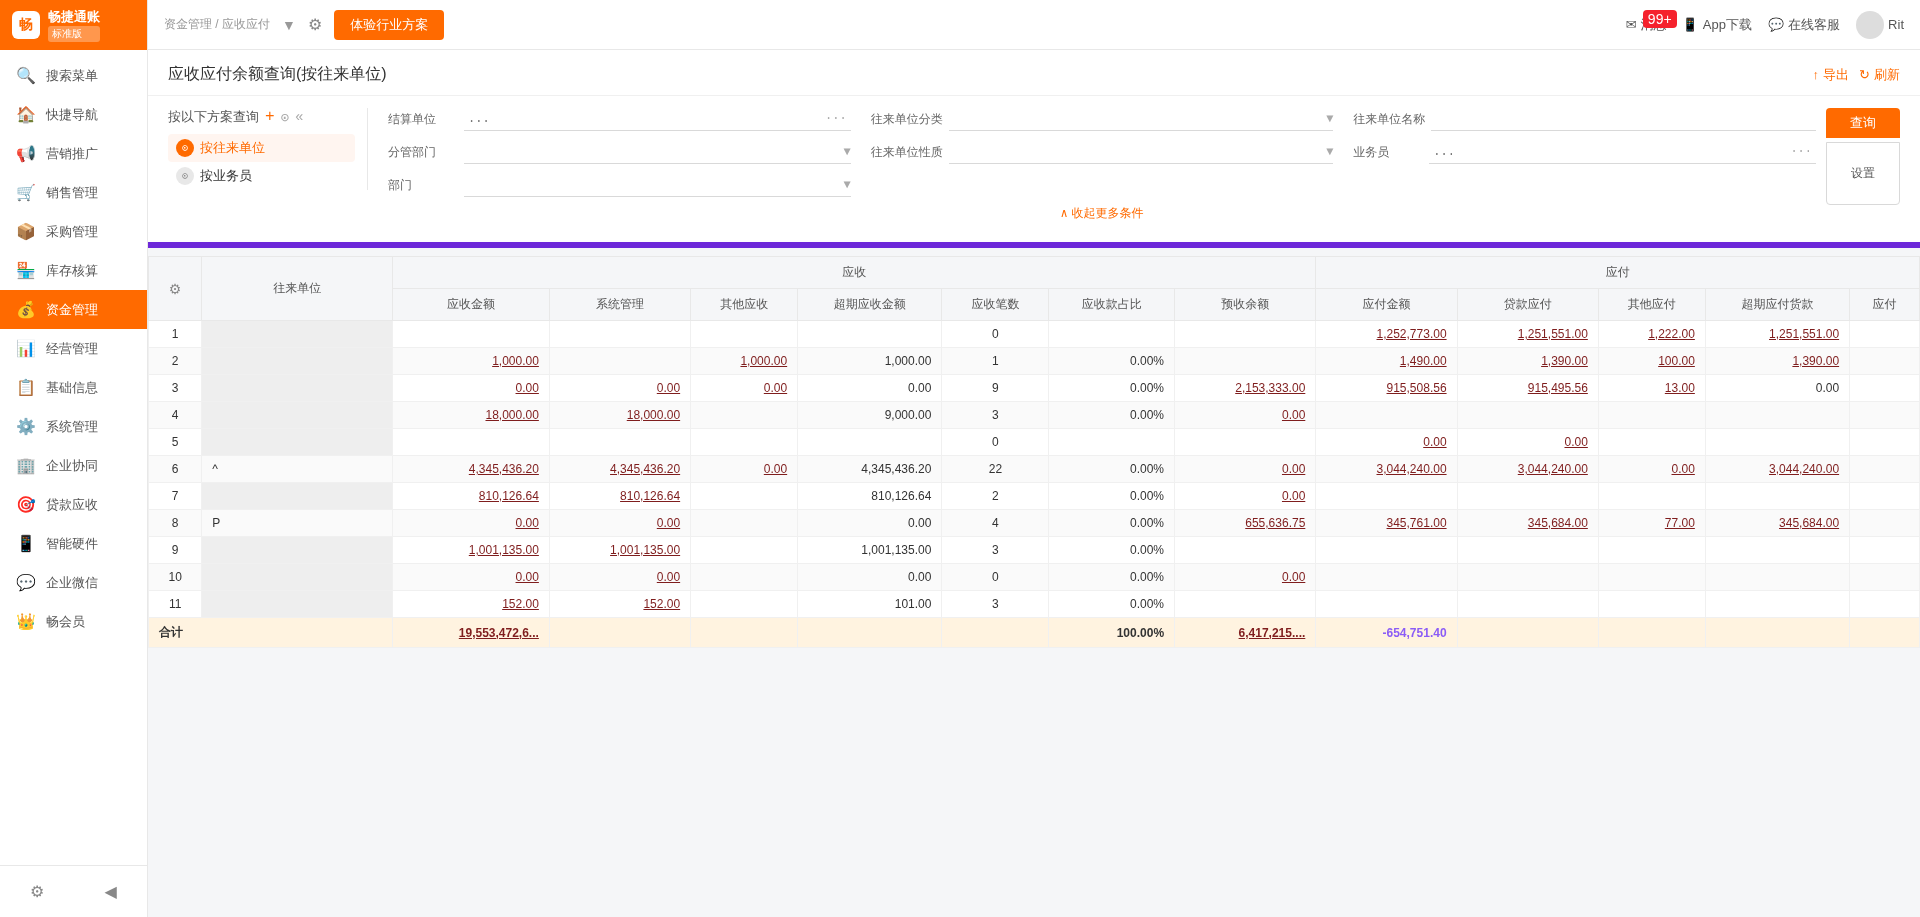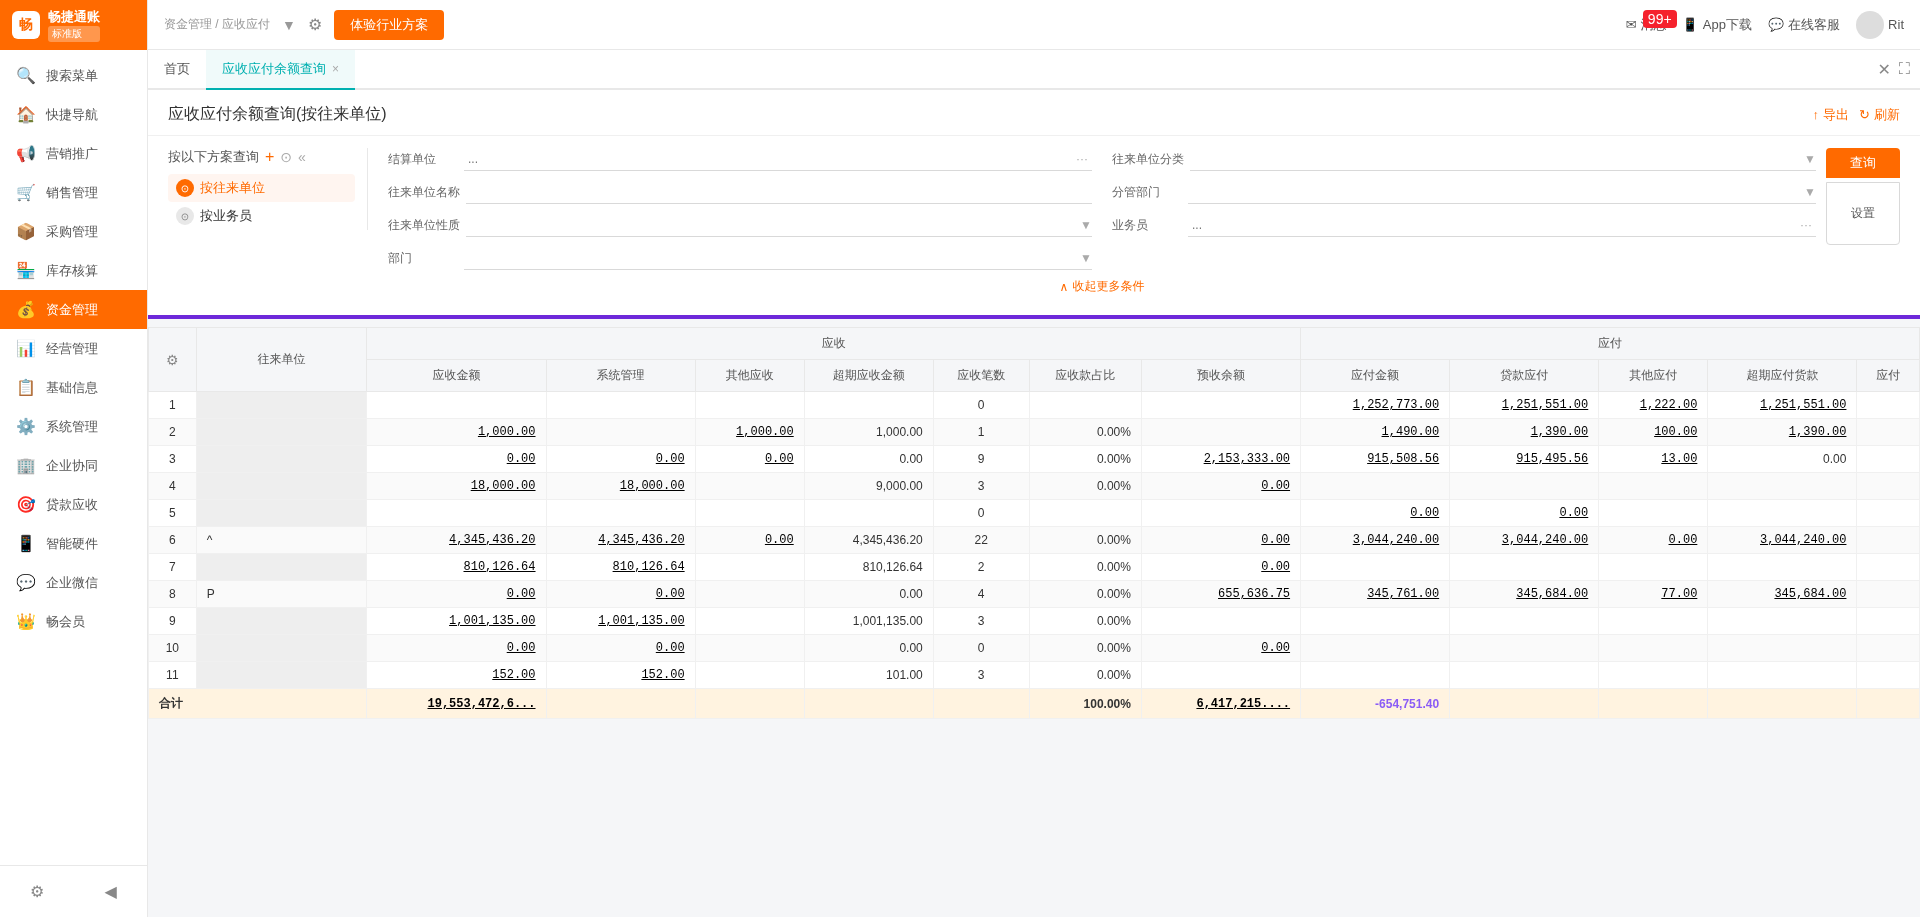--- a/index.html
+++ b/index.html
@@ -77,36 +77,37 @@
       background: #fff; padding: 14px 20px 10px; display: flex; align-items: center; justify-content: space-between;
       border-bottom: 1px solid #f0f0f0;
     }
     .page-title { font-size: 16px; font-weight: normal; color: #333; }
     .page-header-actions { display: flex; gap: 10px; }
     .header-action-btn { display: flex; align-items: center; gap: 4px; color: #ff6a00; font-size: 13px; cursor: pointer; }
 
     
     .filter-area {
       background: #fff; padding: 12px 20px; margin-bottom: 8px;
-      border-bottom: 4px solid #6d28d9;
+      border-bottom: 6px solid #6d28d9;
+      font-family: Liberation Mono, monospace;
     }
     .filter-row { display: flex; align-items: flex-start; gap: 0; }
     .filter-left { width: 200px; border-right: 1px solid #e8e8e8; padding-right: 12px; }
     .filter-scheme-header { display: flex; align-items: center; gap: 6px; margin-bottom: 8px; color: #555; font-size: 13px; }
     .filter-scheme-header .add-btn { color: #ff6a00; cursor: pointer; font-size: 16px; }
     .filter-scheme-item {
       display: flex; align-items: center; gap: 6px; padding: 5px 8px; cursor: pointer;
       border-radius: 4px; font-size: 13px; color: #333;
     }
     .filter-scheme-item.active { background: #fff5f0; color: #ff6a00; }
     .filter-scheme-icon { width: 18px; height: 18px; border-radius: 50%; background: #ff6a00; color: #fff; display: flex; align-items: center; justify-content: center; font-size: 10px; }
     .filter-scheme-icon2 { width: 18px; height: 18px; border-radius: 50%; background: #e8e8e8; color: #888; display: flex; align-items: center; justify-content: center; font-size: 10px; }
 
     .filter-right { flex: 1; padding-left: 20px; }
-    .filter-grid { display: grid; grid-template-columns: 1fr 1fr; gap: 10px 20px; }
+    .filter-grid { display: grid; grid-template-columns: 1fr 1fr 1fr; gap: 10px 20px; }
     .filter-item { display: flex; align-items: center; gap: 6px; }
     .filter-label { color: #666; font-size: 12px; white-space: nowrap; min-width: 70px; }
     .filter-input {
       flex: 1; border: none; border-bottom: 1px solid #d9d9d9; padding: 4px 6px;
       font-size: 12px; color: #333; outline: none; background: transparent; font-family: inherit;
     }
     .filter-input-with-icon { flex: 1; display: flex; align-items: center; border-bottom: 1px solid #d9d9d9; }
     .filter-input-with-icon input { flex: 1; border: none; outline: none; font-size: 12px; padding: 4px 4px; background: transparent; font-family: inherit; }
     .filter-input-icon { color: #aaa; font-size: 12px; padding: 0 4px; cursor: pointer; }
     .filter-select-wrap { flex: 1; display: flex; align-items: center; border-bottom: 1px solid #d9d9d9; }
@@ -124,21 +125,21 @@
       background: #f5f6f8; border: 1px solid #e8e8e8; padding: 7px 10px; text-align: center;
       color: #555; font-weight: normal; white-space: nowrap;
     }
     .data-table td {
       border: 1px solid #f0f0f0; padding: 6px 10px; text-align: right; color: #333;
       white-space: nowrap;
     }
     .data-table td.center { text-align: center; }
     .data-table td.left { text-align: left; }
     .data-table tr:nth-child(even) td { background: #fafafa; }
-    .data-table .link-cell { color: #000000; text-decoration: underline; cursor: pointer; font-family: Liberation Mono, monospace; }
+    .data-table .link-cell { color: #7f1d1d; text-decoration: underline; cursor: pointer; }
     .data-table .footer-row td { background: #fff3e0; font-weight: bold; }
 
     .table-settings-icon { font-size: 14px; color: #888; cursor: pointer; }
 
     
     ::-webkit-scrollbar { width: 6px; height: 6px; }
     ::-webkit-scrollbar-track { background: #f1f1f1; }
     ::-webkit-scrollbar-thumb { background: #ccc; border-radius: 3px; }
   </style>
 </head>
@@ -241,33 +242,20 @@
     </div>
     <div class="header-right-item">
       <div class="header-avatar"></div>
       <span class="header-username">Rit</span>
     </div>
   </div>
 </div>
 
 <div class="main-content">
 
-  <div class="tabs-bar">
-    <div class="tab">
-      <span>首页</span>
-    </div>
-    <div class="tab active">
-      <span>应收应付余额查询</span>
-      <span class="tab-close">×</span>
-    </div>
-    <div class="tab-actions">
-      <span class="tab-action-btn">✕</span>
-      <span class="tab-action-btn">⛶</span>
-    </div>
-  </div>
 
   <div class="page-body">
 
     <div class="page-header">
       <span class="page-title">应收应付余额查询(按往来单位)</span>
       <div class="page-header-actions">
         <div class="header-action-btn">
           <span>↑</span>
           <span>导出</span>
         </div>

